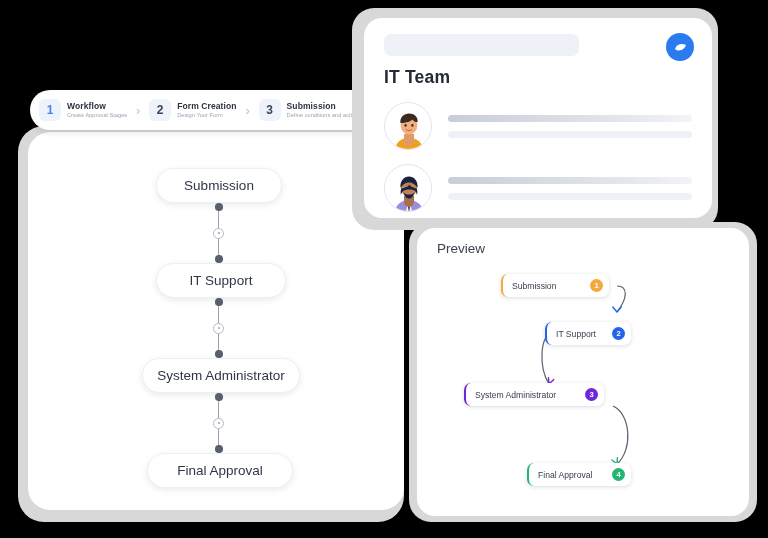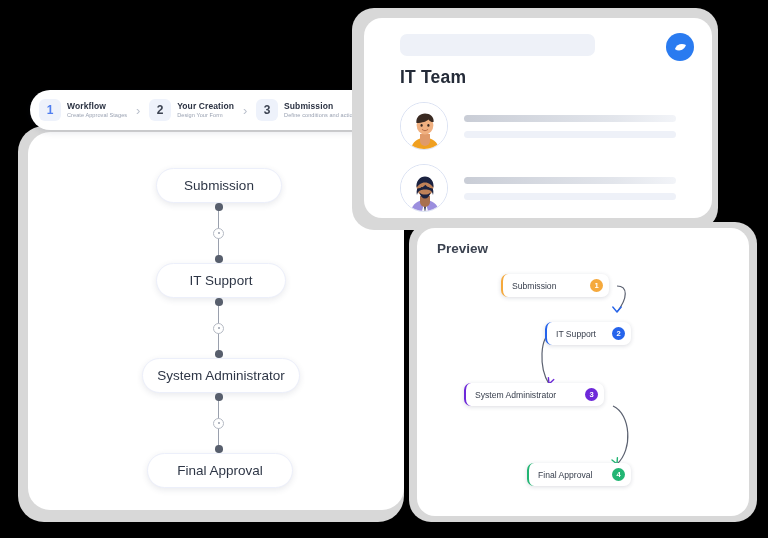--- a/index.html
+++ b/index.html
@@ -105,21 +105,21 @@
     width: 366px; height: 222px;
     background: #d8d8d8;
     border-radius: 22px;
   }
   .card-team {
     position: absolute;
     left: 364px; top: 18px;
     width: 348px; height: 200px;
     background: #ffffff;
     border-radius: 18px;
-    padding: 16px 36px;
+    padding: 16px 20px;
   }
   .sk-head {
     width: 195px; height: 22px;
     background: #eef1f8; border-radius: 7px;
   }
   .team-title {
     margin-top: 11px;
     font-size: 17.5px; font-weight: bold; color: #242b38;
     letter-spacing: .2px;
   }
@@ -151,21 +151,21 @@
   }
   .card-prev {
     position: absolute;
     left: 417px; top: 228px;
     width: 332px; height: 288px;
     background: #ffffff;
     border-radius: 18px;
   }
   .prev-title {
     position: absolute; left: 437px; top: 241px;
-    font-size: 13.5px; color: #3b4250; font-weight: 700;
+    font-size: 13.5px; color: #3b4250; font-weight: 400;
   }
   .prev-stage { position: absolute; left: 417px; top: 228px; width: 332px; height: 288px; }
   .pnode {
     position: absolute;
     height: 23px;
     background: #ffffff;
     border-radius: 7px;
     box-shadow: 0 1px 4px rgba(40,50,80,0.17);
     display: flex; align-items: center;
     padding: 0 6px 0 9px;
@@ -233,21 +233,21 @@
       <div class="step-num">1</div>
       <div class="step-txt">
         <div class="step-title">Workflow</div>
         <div class="step-sub">Create Approval Stages</div>
       </div>
     </div>
     <div class="chev">›</div>
     <div class="step">
       <div class="step-num">2</div>
       <div class="step-txt">
-        <div class="step-title">Your Creation</div>
+        <div class="step-title">Form Creation</div>
         <div class="step-sub">Design Your Form</div>
       </div>
     </div>
     <div class="chev">›</div>
     <div class="step">
       <div class="step-num">3</div>
       <div class="step-txt">
         <div class="step-title">Submission</div>
         <div class="step-sub">Define conditions and actions</div>
       </div>

